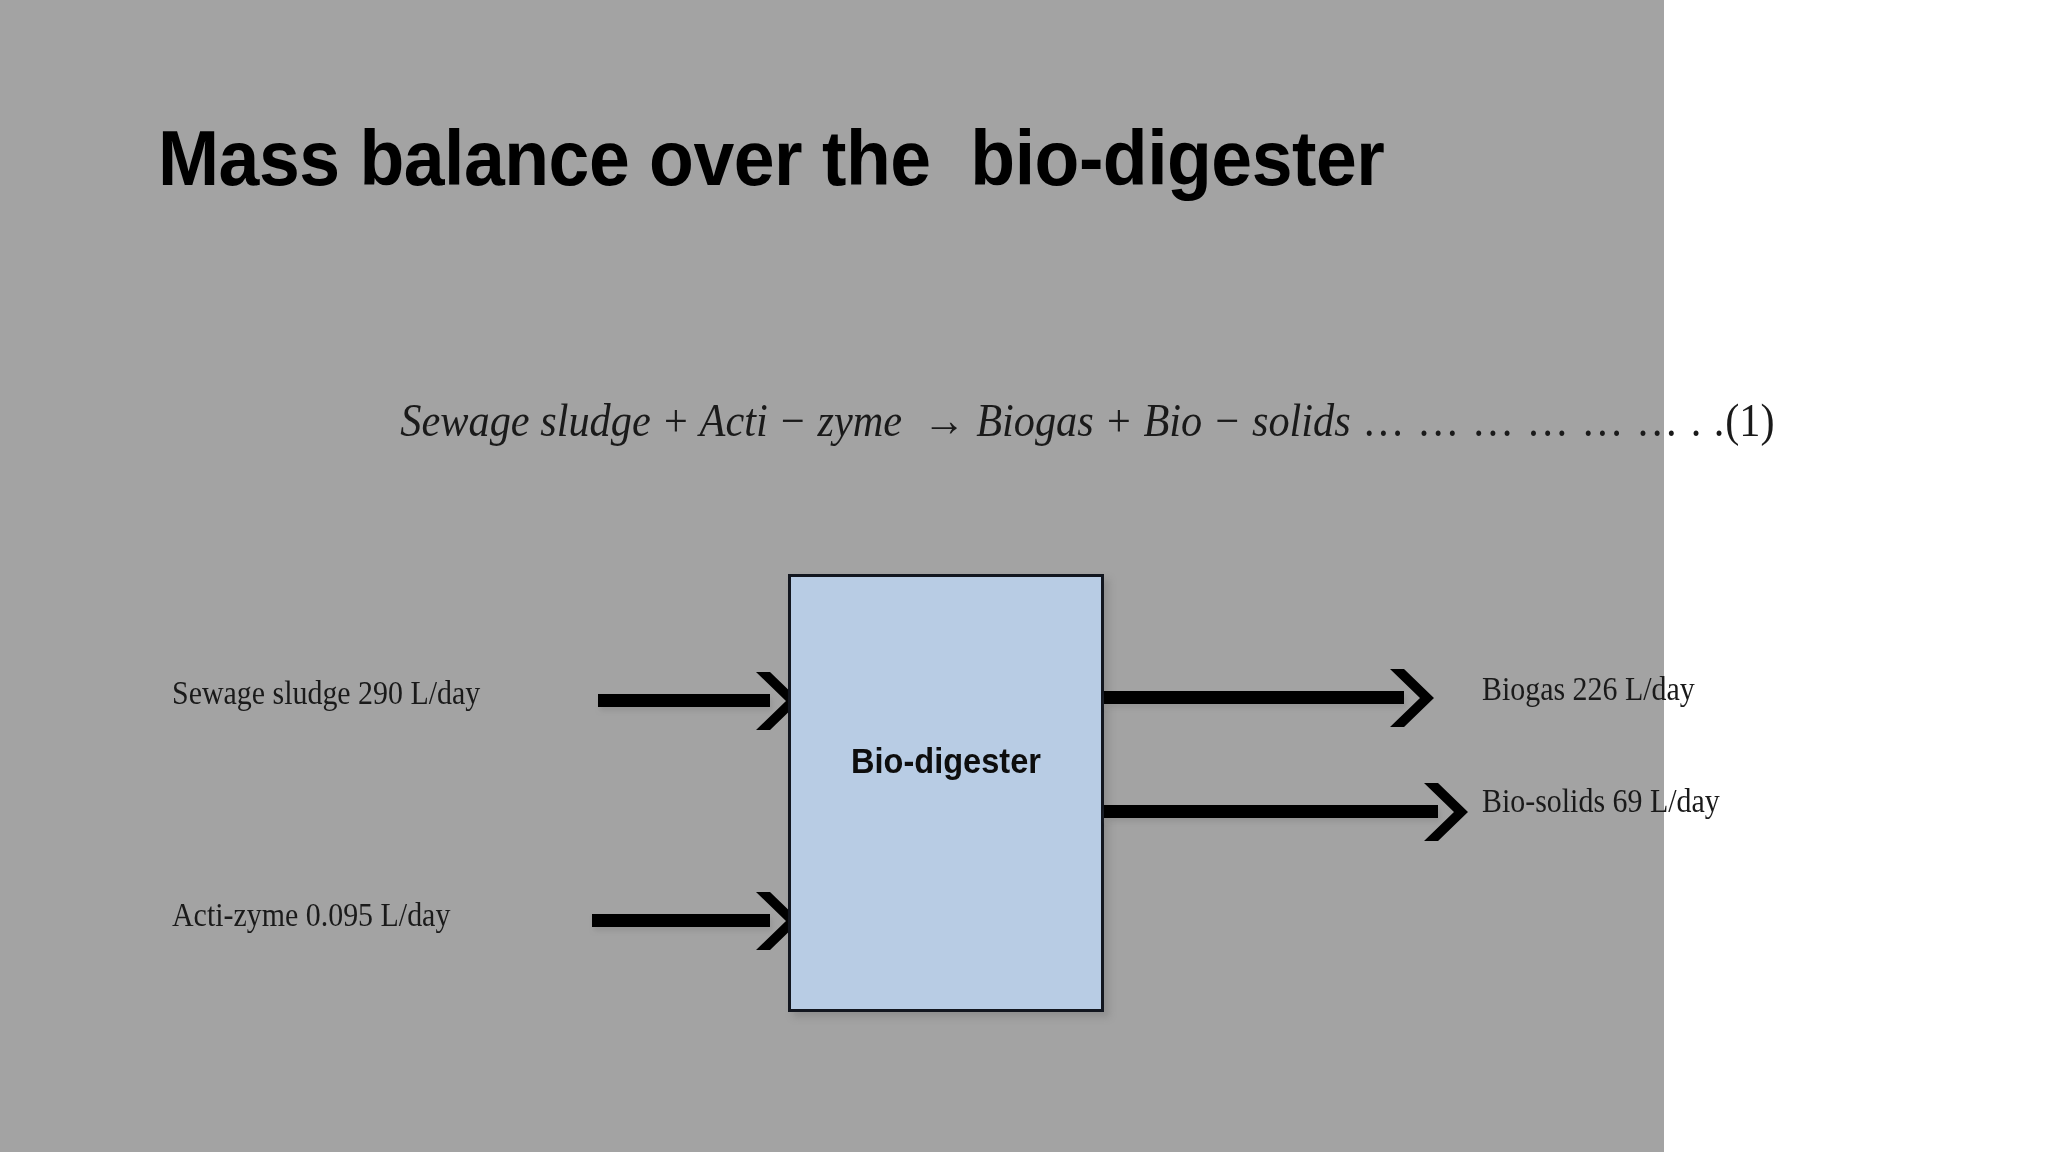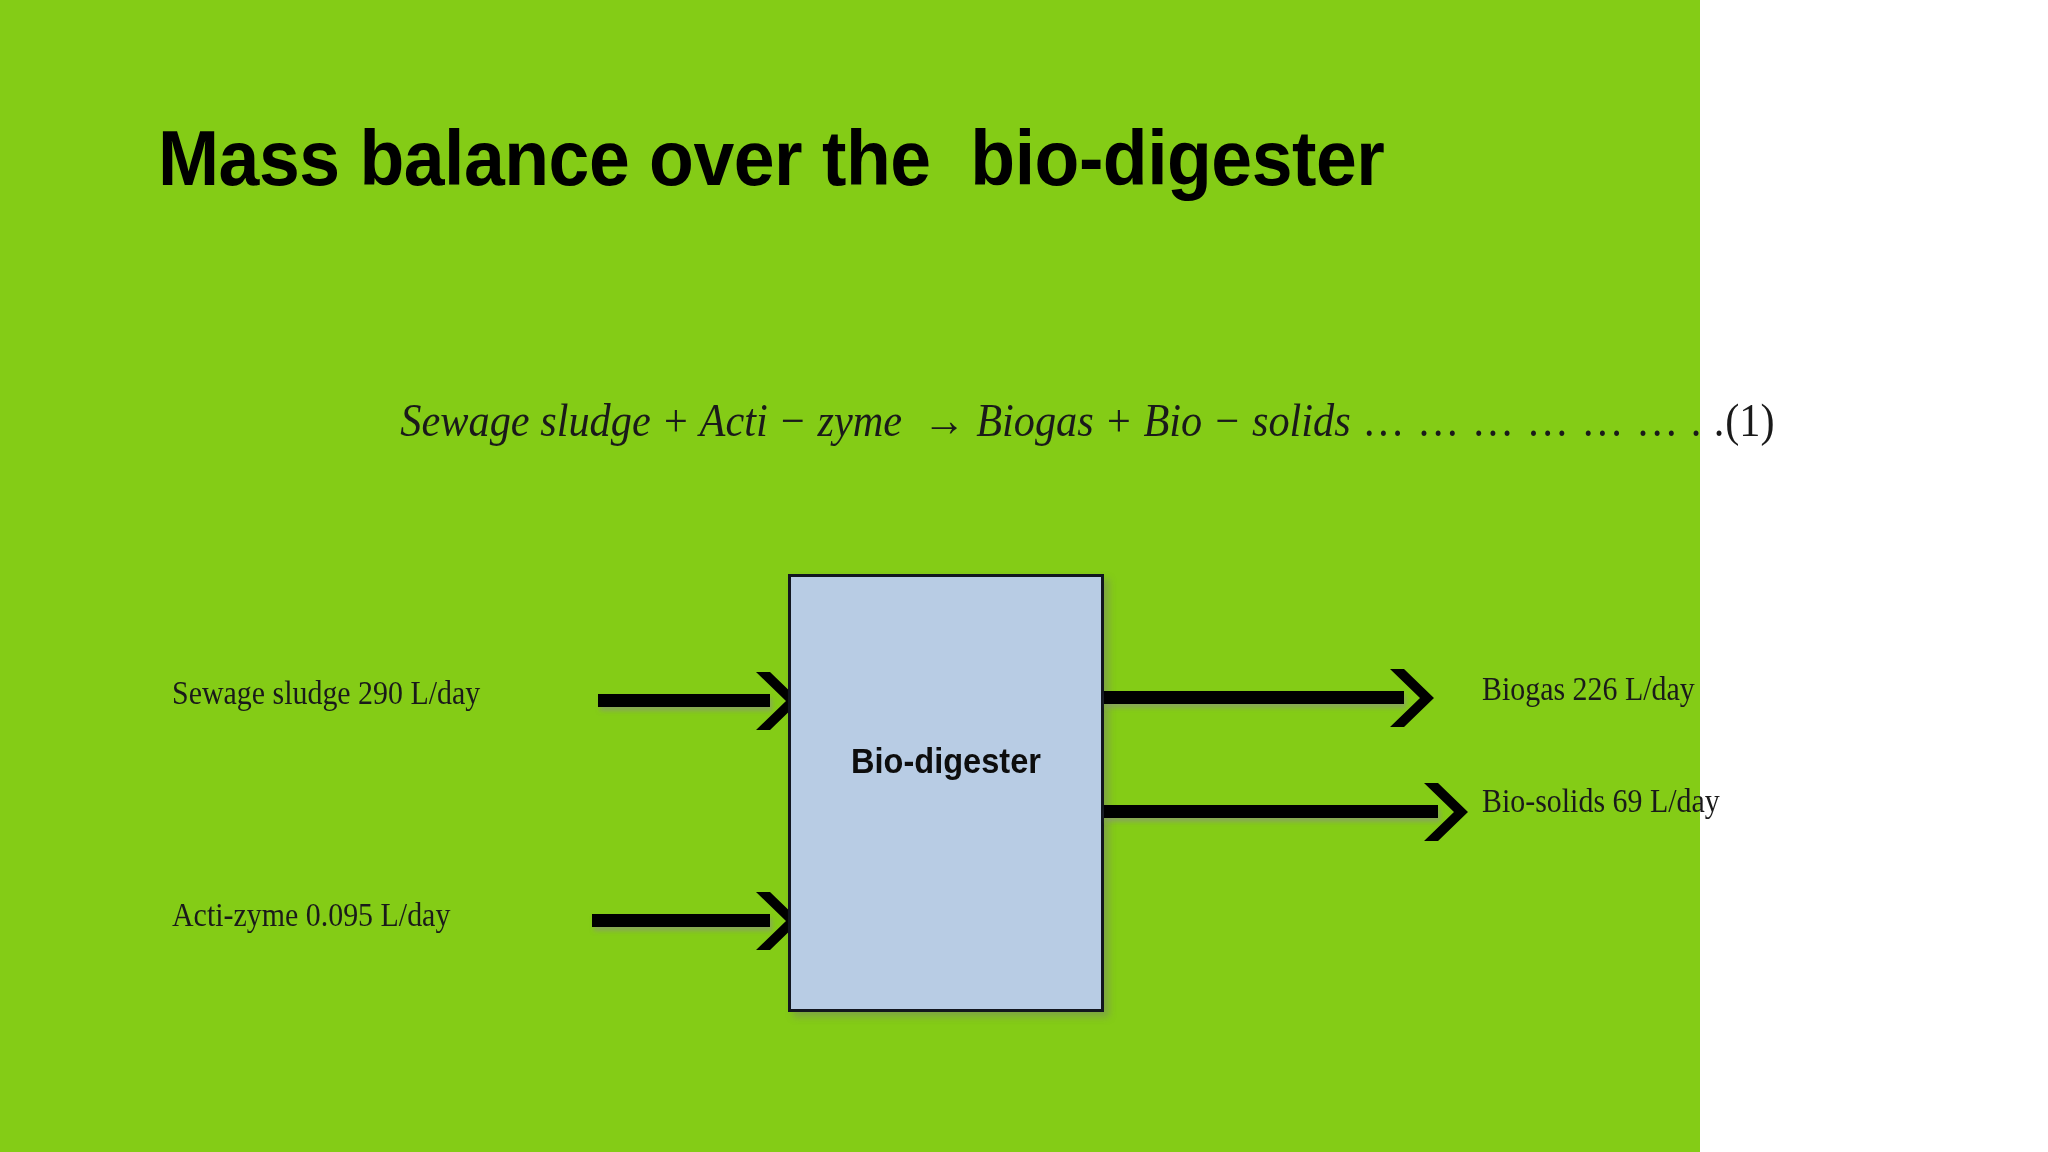--- a/index.html
+++ b/index.html
@@ -10,22 +10,21 @@
   body {
     width: 2048px;
     height: 1152px;
     overflow: hidden;
     font-family: "Liberation Serif", serif;
   }
   #slide {
     position: relative;
     width: 1664px;
     height: 1152px;
-    background: #84cc16;
-    padding-left: 36px;
+    background: #a3a3a3;
   }
 
   
   #slide-title {
     position: absolute;
     left: 158px;
     top: 112px;
     font-family: "Liberation Sans", sans-serif;
     font-weight: bold;
     font-size: 78px;

